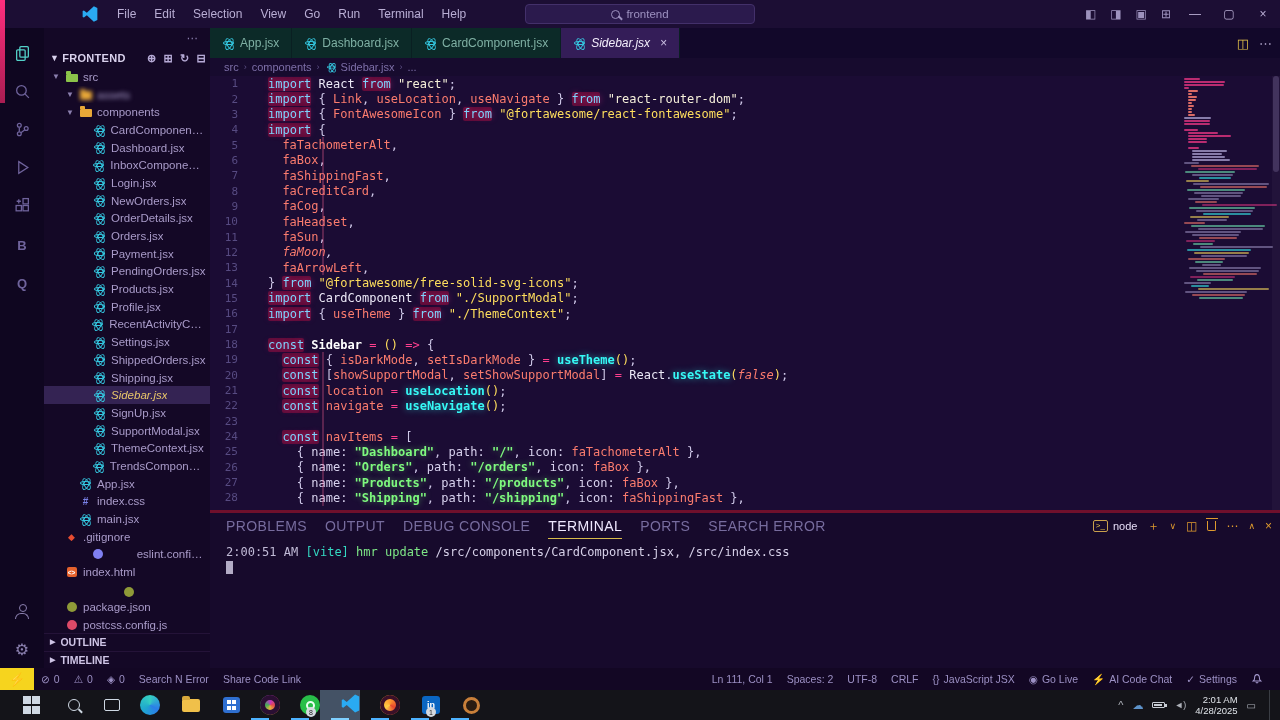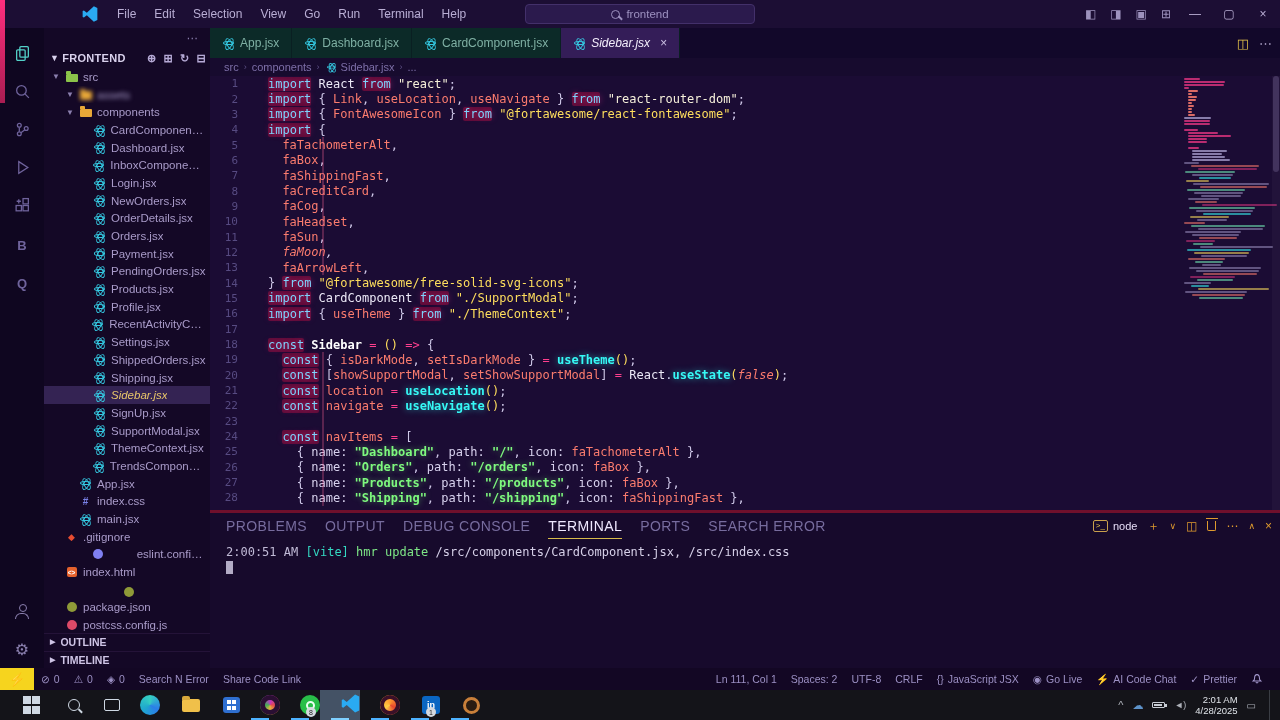--- a/index.html
+++ b/index.html
@@ -812,21 +812,21 @@
         <div class="sb-item">
           <span>◉</span>
           <span>Go Live</span>
         </div>
         <div class="sb-item">
           <span>⚡</span>
           <span>AI Code Chat</span>
         </div>
         <div class="sb-item">
           <span>✓</span>
-          <span>Prettier</span>
+          <span>Settings</span>
         </div>
         <div class="sb-item">
           <span><svg width="12" height="12" viewBox="0 0 16 16" fill="none" stroke="#a79bd0" stroke-width="1.4">
               <path d="M3 12h10c-1.2-1-1.8-2-1.8-4 0-2.5-1-4.5-3.2-4.5S4.8 5.5 4.8 8c0 2-.6 3-1.8 4z"></path>
               <path d="M6.5 13.5a1.6 1.6 0 0 0 3 0"></path>
             </svg></span>
         </div>
       </div>
   </div>
 

